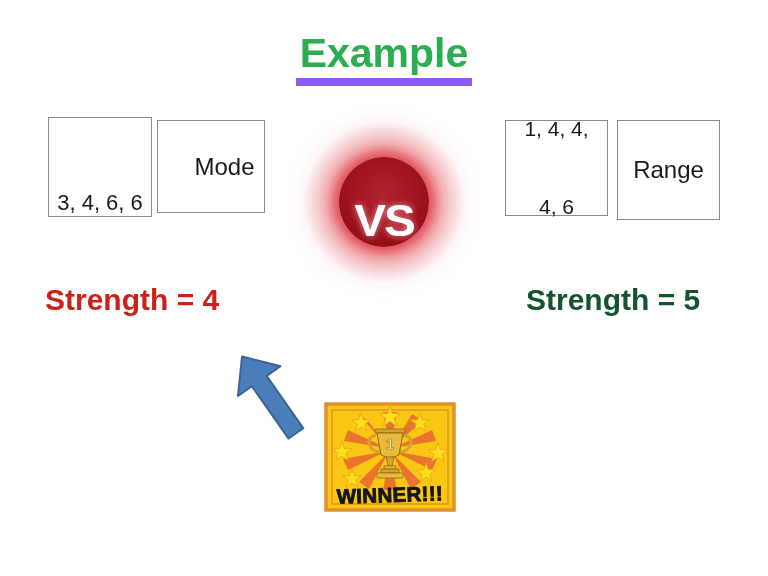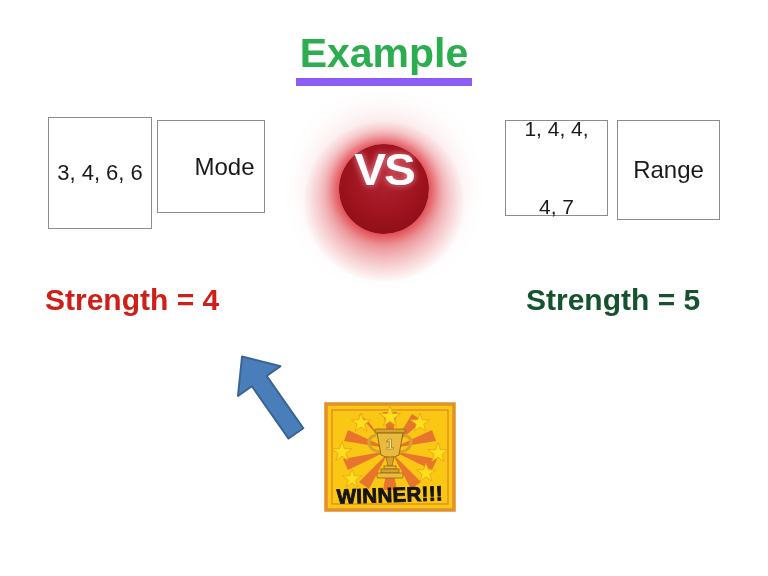--- a/index.html
+++ b/index.html
@@ -39,41 +39,41 @@
     background: #ffffff;
     border: 1.5px solid #8c8c8c;
     display: flex;
     flex-direction: column;
     align-items: center;
     justify-content: center;
     color: #1a1a1a;
     text-align: center;
     box-sizing: border-box;
   }
-  .left-numbers  { left: 48px;  top: 117px; width: 104px; height: 112px; font-size: 22px; white-space: nowrap; }
+  .left-numbers  { left: 48px;  top: 117px; width: 104px; height: 100px; font-size: 22px; white-space: nowrap; justify-content: flex-end; }
   .mode-box      { left: 157px; top: 120px; width: 108px; height: 93px;  font-size: 24px; padding-left: 27px; }
   .right-numbers { left: 505px; top: 120px; width: 103px; height: 96px;  font-size: 21px; line-height: 1.45; gap: 48px; }
   .range-box     { left: 617px; top: 120px; width: 103px; height: 100px;  font-size: 24px; }
   
   .vs-halo {
     position: absolute;
     left: 304px; top: 122px;
     width: 160px; height: 160px;
     background: radial-gradient(circle, rgba(215,25,35,0.55) 0%, rgba(215,25,35,0.28) 45%, rgba(215,25,35,0) 72%);
     border-radius: 50%;
   }
   .vs-badge {
     position: absolute;
-    left: 339px; top: 144px;
+    left: 339px; top: 157px;
     width: 90px; height: 90px;
     border-radius: 50%;
     background: radial-gradient(circle at 50% 40%, #b02230 0%, #9c121d 55%, #870a14 100%);
     box-shadow: 0 0 14px 4px rgba(220,30,40,0.75), 0 0 38px 16px rgba(220,30,40,0.30);
     display: flex;
-    align-items: flex-start;
+    align-items: flex-end;
     justify-content: center;
   }
   .vs-badge span {
     font-size: 45px;
     font-weight: 800;
     letter-spacing: -2px;
     color: #ffffff;
     transform: scaleX(1.06);
     text-shadow: 0 0 7px rgba(255,150,165,0.95), 0 1px 2px rgba(80,0,0,0.4);
   }
@@ -125,21 +125,21 @@
     <span>Mode</span>
   </div>
 
   <div class="vs-halo"></div>
   <div class="vs-badge">
     <span>VS</span>
   </div>
 
   <div class="box right-numbers">
     <span>1, 4, 4,</span>
-    <span>4, 7</span>
+    <span>4, 6</span>
   </div>
   <div class="box range-box">
     <span>Range</span>
   </div>
 
   <div class="strength strength-left">Strength = 4</div>
   <div class="strength strength-right">Strength = 5</div>
 
   <div class="arrow-wrap">
     <svg width="54" height="96" viewBox="0 0 54 96">

